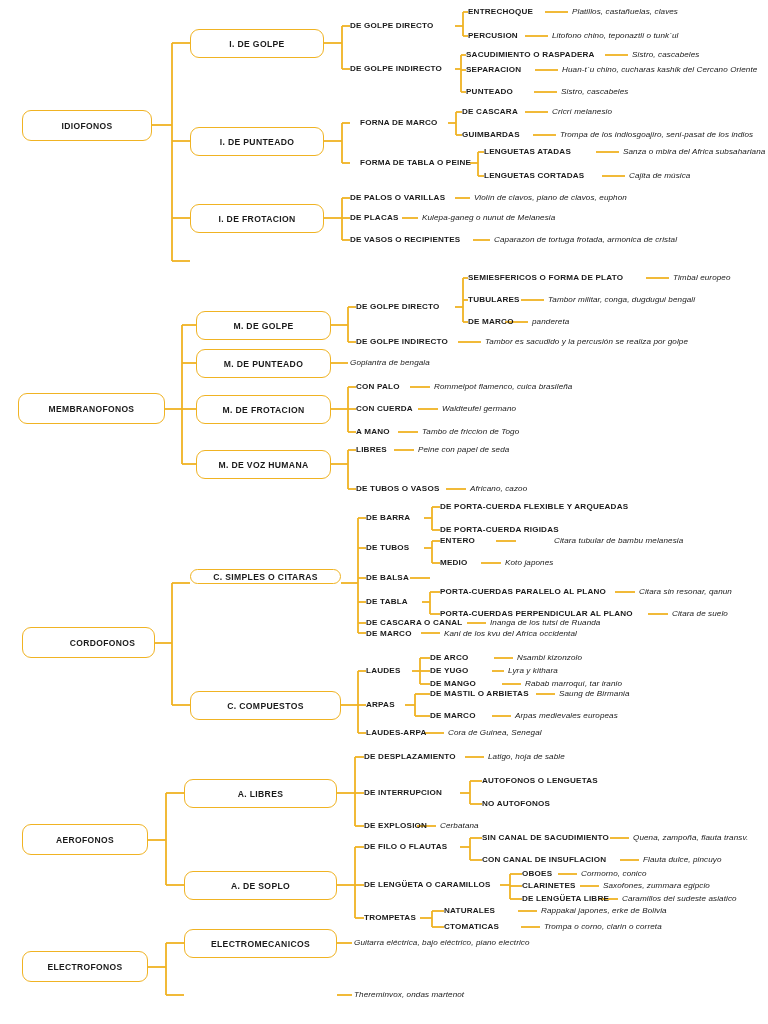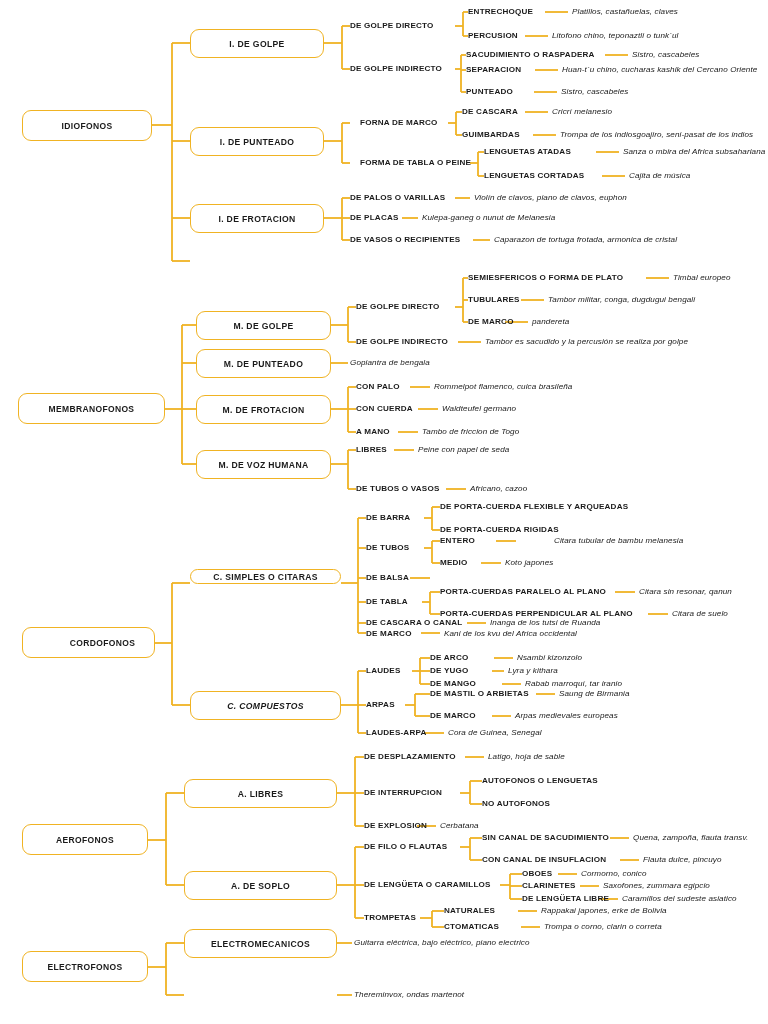--- a/index.html
+++ b/index.html
@@ -312,21 +312,21 @@
   <div class="box lvl1" style="left:196px;top:395px;width:135px;height:29px;">
     <span>M. DE FROTACION</span>
     </div>
   <div class="box lvl1" style="left:196px;top:450px;width:135px;height:29px;">
     <span>M. DE VOZ HUMANA</span>
     </div>
 
   <div class="box lvl1" style="left:190px;top:569px;width:151px;height:15px;">
     <span>C. SIMPLES O CITARAS</span>
     </div>
-  <div class="box lvl1" style="left:190px;top:691px;width:151px;height:29px;font-style:italic;">
+  <div class="box lvl1" style="left:190px;top:691px;width:151px;height:29px;">
     <span>C. COMPUESTOS</span>
     </div>
 
   <div class="box lvl1" style="left:184px;top:779px;width:153px;height:29px;">
     <span>A.  LIBRES</span>
     </div>
   <div class="box lvl1" style="left:184px;top:871px;width:153px;height:29px;">
     <span>A.  DE SOPLO</span>
     </div>
 

